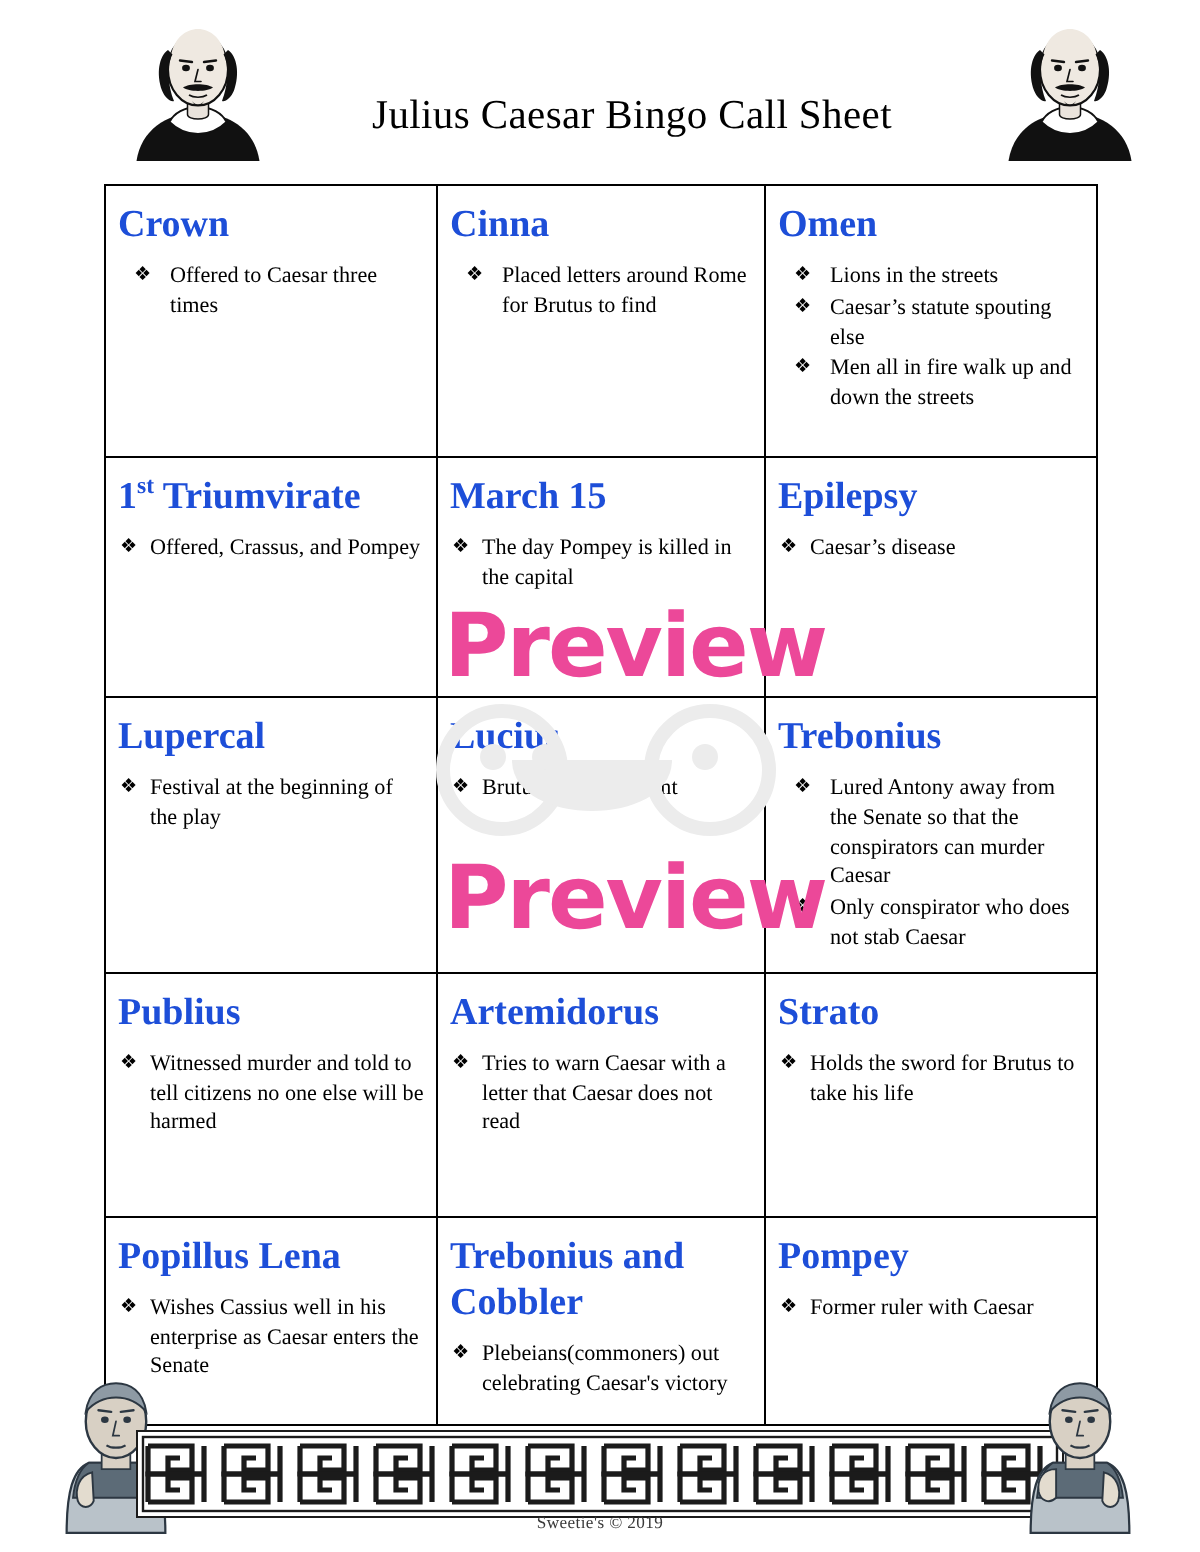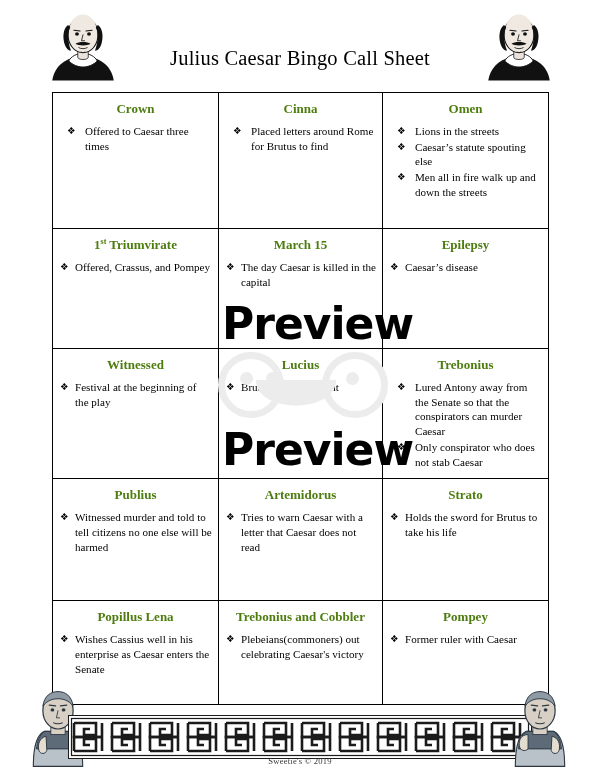--- a/index.html
+++ b/index.html
@@ -17,21 +17,21 @@
     position: relative;
     width: 600px;
     height: 776px;
     background: #ffffff;
   }
 
   
   #header {
     position: absolute;
     top: 0;
-    left: 0;
+    left: 16px;
     width: 533px;
     height: 92px;
   }
 
   .bard {
     position: absolute;
     top: 10px;
     width: 78px;
     height: 72px;
   }
@@ -68,26 +68,26 @@
   }
   .col-a { width: 166px; }
   .col-b { width: 164px; }
   .col-c { width: 166px; }
 
   .cell-inner {
     padding: 7px 6px 8px 6px;
     min-height: 100%;
   }
   .cell-title {
-    text-align: center;
+    text-align: left;
     font-weight: bold;
-    font-size: 13px;
+    font-size: 19px;
     line-height: 1.22;
     margin: 1px 0 7px 0;
-    color: #4d7c0f;
+    color: #1d4ed8;
   }
   .cell-title sup {
     font-size: 0.62em;
     vertical-align: super;
     line-height: 0;
   }
   ul.bullets {
     margin: 0;
     padding: 0;
     list-style: none;
@@ -125,21 +125,21 @@
     width: 600px;
     height: 776px;
     pointer-events: none;
     z-index: 5;
   }
   .wm-text {
     position: absolute;
     font-family: "DejaVu Sans", sans-serif;
     font-weight: bold;
     font-size: 44px;
-    color: #000000;
+    color: #ec4899;
     letter-spacing: -1px;
   }
   .wm-1 { left: 222px; top: 298px; }
   .wm-2 { left: 222px; top: 424px; }
 
   .wm-smiley {
     position: absolute;
     border: 7px solid #ececec;
     border-radius: 50%;
   }
@@ -285,38 +285,38 @@
             <div class="cell-title"><span>1</span><sup>st</sup><span> Triumvirate</span></div>
             <ul class="bullets">
               <li><span class="bullet-glyph">❖</span><span>Offered, Crassus, and Pompey</span></li>
             </ul>
           </div>
         </td>
         <td>
           <div class="cell-inner">
             <div class="cell-title">March 15</div>
             <ul class="bullets">
-              <li><span class="bullet-glyph">❖</span><span>The day Caesar is killed in the capital</span></li>
+              <li><span class="bullet-glyph">❖</span><span>The day Pompey is killed in the capital</span></li>
             </ul>
           </div>
         </td>
         <td>
           <div class="cell-inner">
             <div class="cell-title">Epilepsy</div>
             <ul class="bullets">
               <li><span class="bullet-glyph">❖</span><span>Caesar’s disease</span></li>
             </ul>
           </div>
         </td>
       </tr>
 
       <tr class="r3">
         <td>
           <div class="cell-inner">
-            <div class="cell-title">Witnessed</div>
+            <div class="cell-title">Lupercal</div>
             <ul class="bullets">
               <li><span class="bullet-glyph">❖</span><span>Festival at the beginning of the play</span></li>
             </ul>
           </div>
         </td>
         <td>
           <div class="cell-inner">
             <div class="cell-title">Lucius</div>
             <ul class="bullets">
               <li><span class="bullet-glyph">❖</span><span>Brutus’ young servant</span></li>

